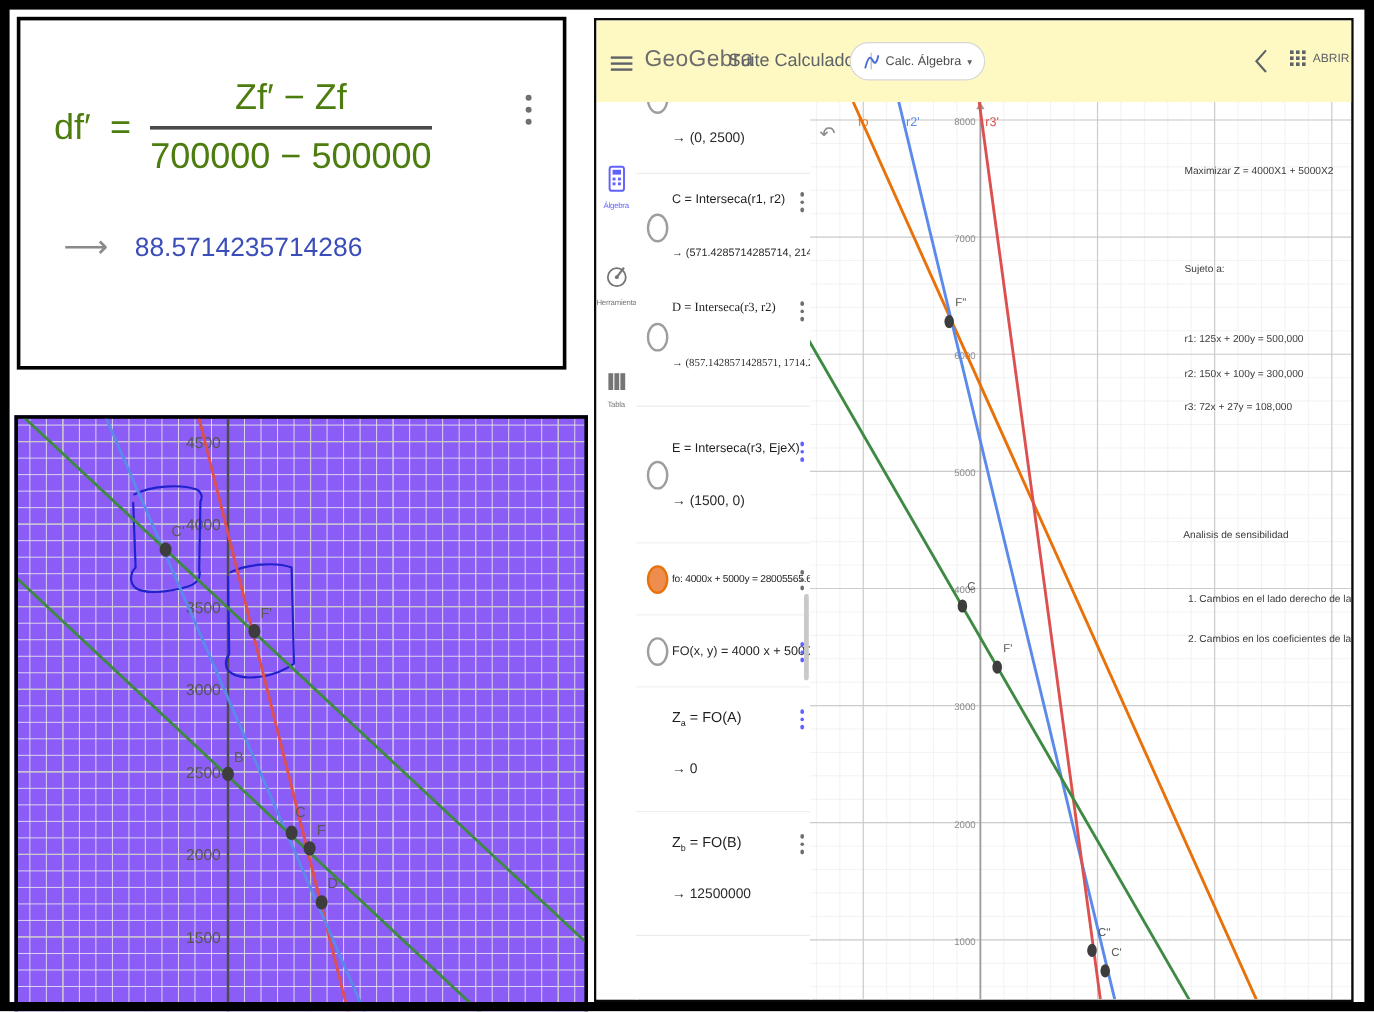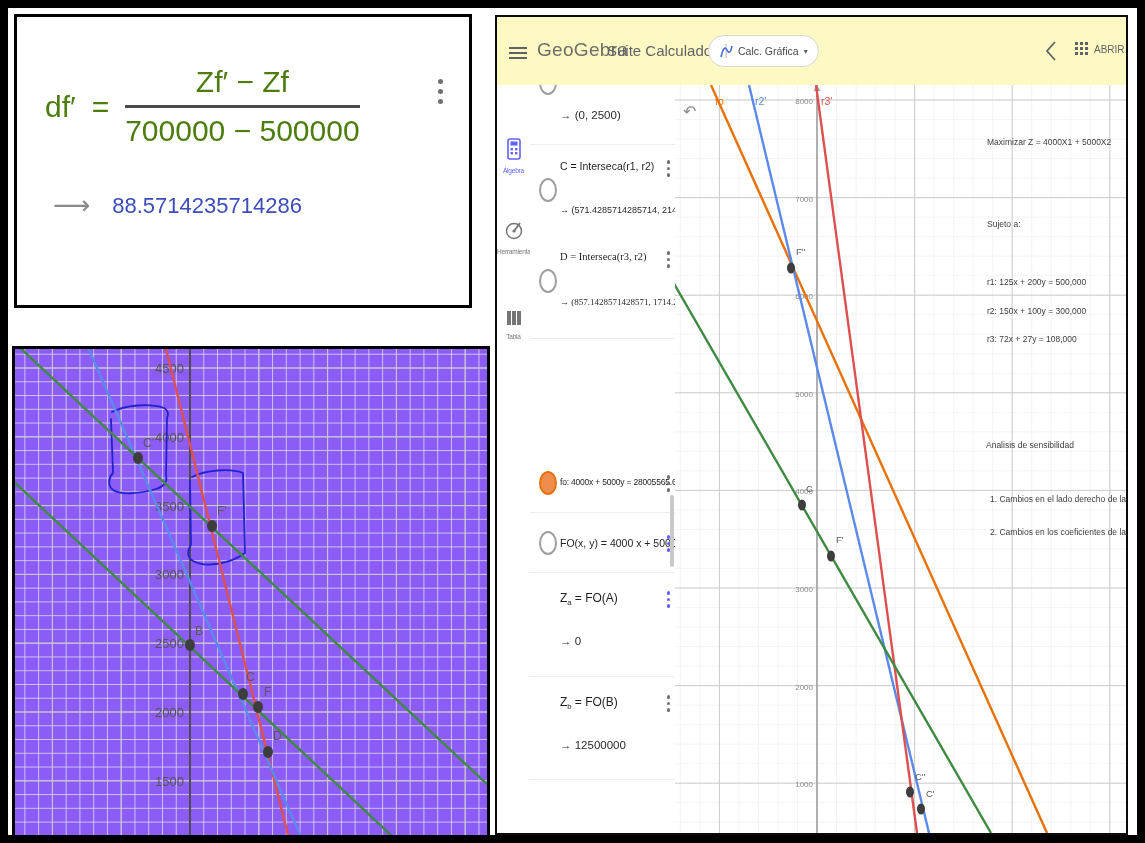--- a/index.html
+++ b/index.html
@@ -217,21 +217,21 @@
           <i></i>
           <i></i>
         </div>
       <div class="gg-logo">GeoGebra</div>
       <div class="gg-subtitle">Suite Calculadora</div>
       <div class="app-pill">
         <svg width="14" height="16">
           <line x1="7" y1="1" x2="7" y2="15" stroke="#b9b9b9" stroke-width="1"></line>
           <path d="M2 14 Q5 1 8 7 T13 3" stroke="#4a6fd4" stroke-width="1.6" fill="none"></path>
         </svg>
-        <span class="pill-label">Calc. Gráfica</span>
+        <span class="pill-label">Calc. Álgebra</span>
         <span class="caret">▾</span>
       </div>
       <svg class="share-icon" width="16" height="22">
         <polyline points="12,2 4,11 12,20" stroke="#5f6368" stroke-width="1.8" fill="none"></polyline>
       </svg>
       <div class="apps-grid">
           <i></i>
           <i></i>
           <i></i>
           <i></i>
@@ -296,20 +296,30 @@
         <span class="toggle-circle" style="top:34px;"></span>
         <span class="alg-def" style="top:16px;">D = Interseca(r3, r2)</span>
         <span class="alg-val longnum" style="top:62px;">→ (857.1428571428571, 1714.28</span>
         <span class="kebab small row-kebab" style="top:16px;">
             <i></i>
             <i></i>
             <i></i>
           </span>
       </div>
 
+      <div class="alg-row" style="top:267px;height:101px;">
+        <span class="toggle-circle" style="top:32px;"></span>
+        <span class="alg-def" style="top:16px;">E = Interseca(r3, EjeX)</span>
+        <span class="alg-val" style="top:60px;">→ (1500, 0)</span>
+        <span class="kebab small purple row-kebab" style="top:16px;">
+            <i></i>
+            <i></i>
+            <i></i>
+          </span>
+      </div>
 
       <div class="alg-row" style="top:368px;height:60px;">
         <span class="toggle-circle filled" style="top:18px;"></span>
         <span class="alg-def tiny" style="top:24px;">fo: 4000x + 5000y = 28005565.60</span>
         <span class="kebab small row-kebab" style="top:22px;">
             <i></i>
             <i></i>
             <i></i>
           </span>
       </div>

